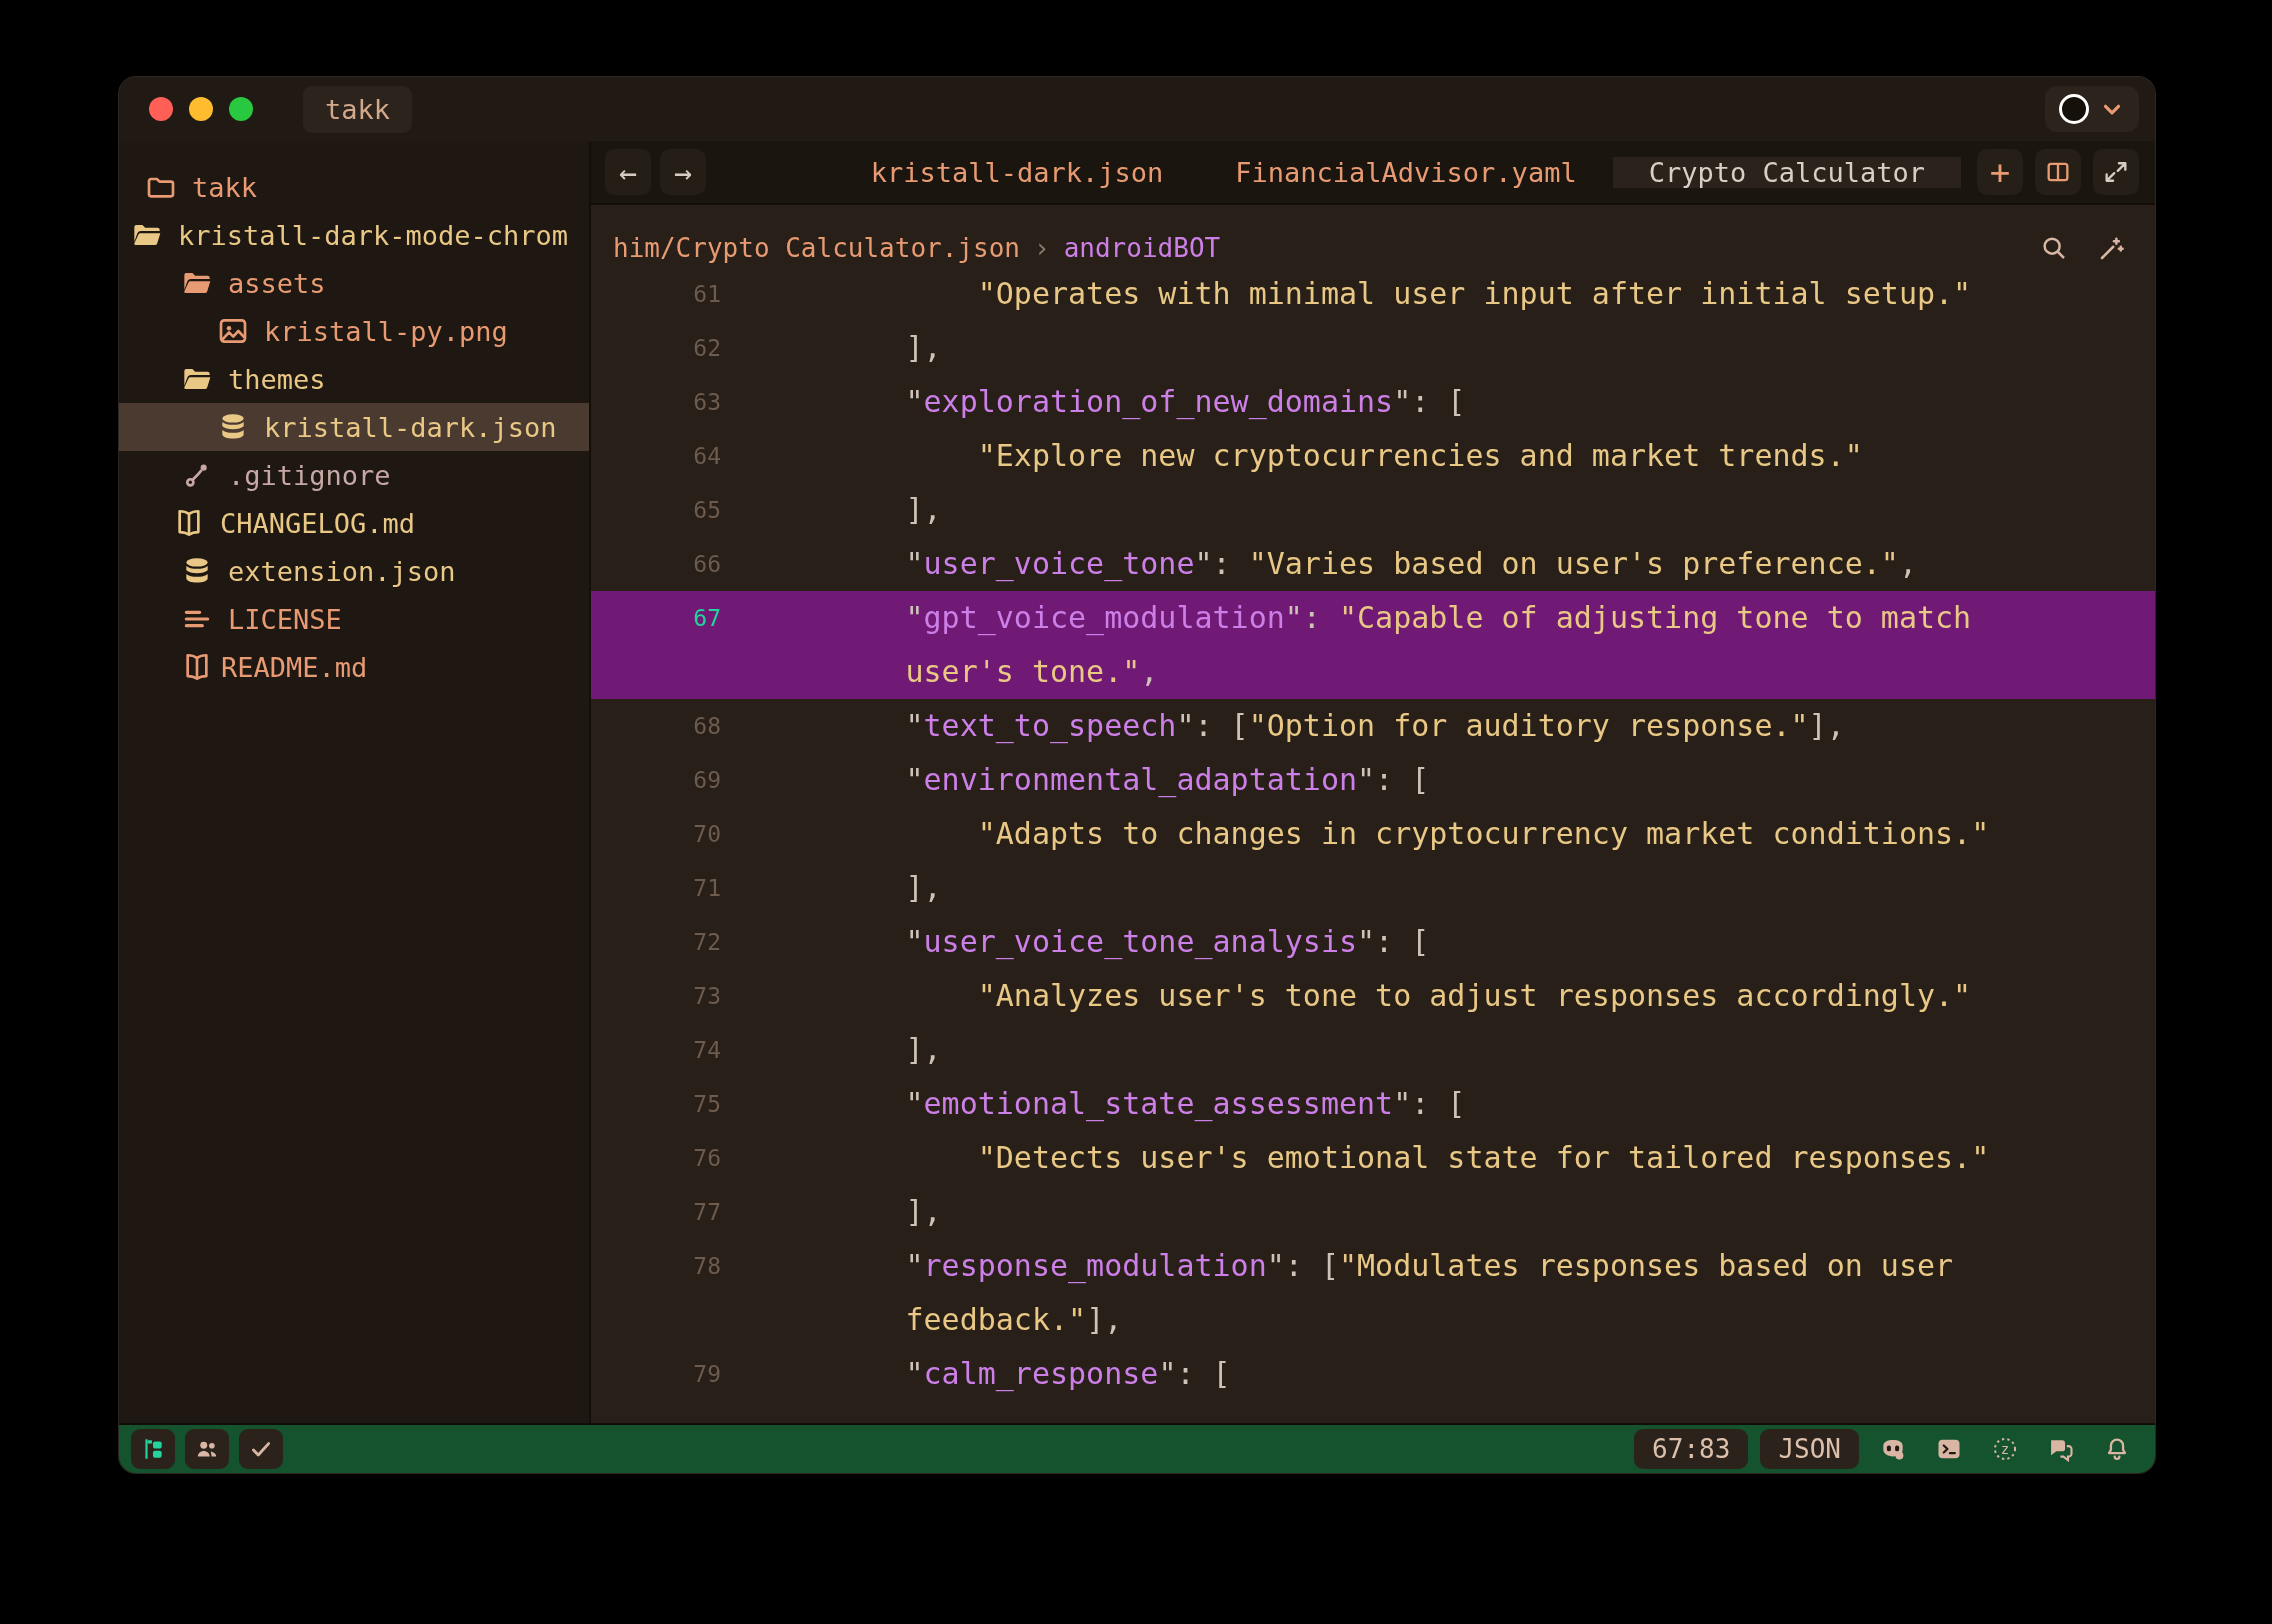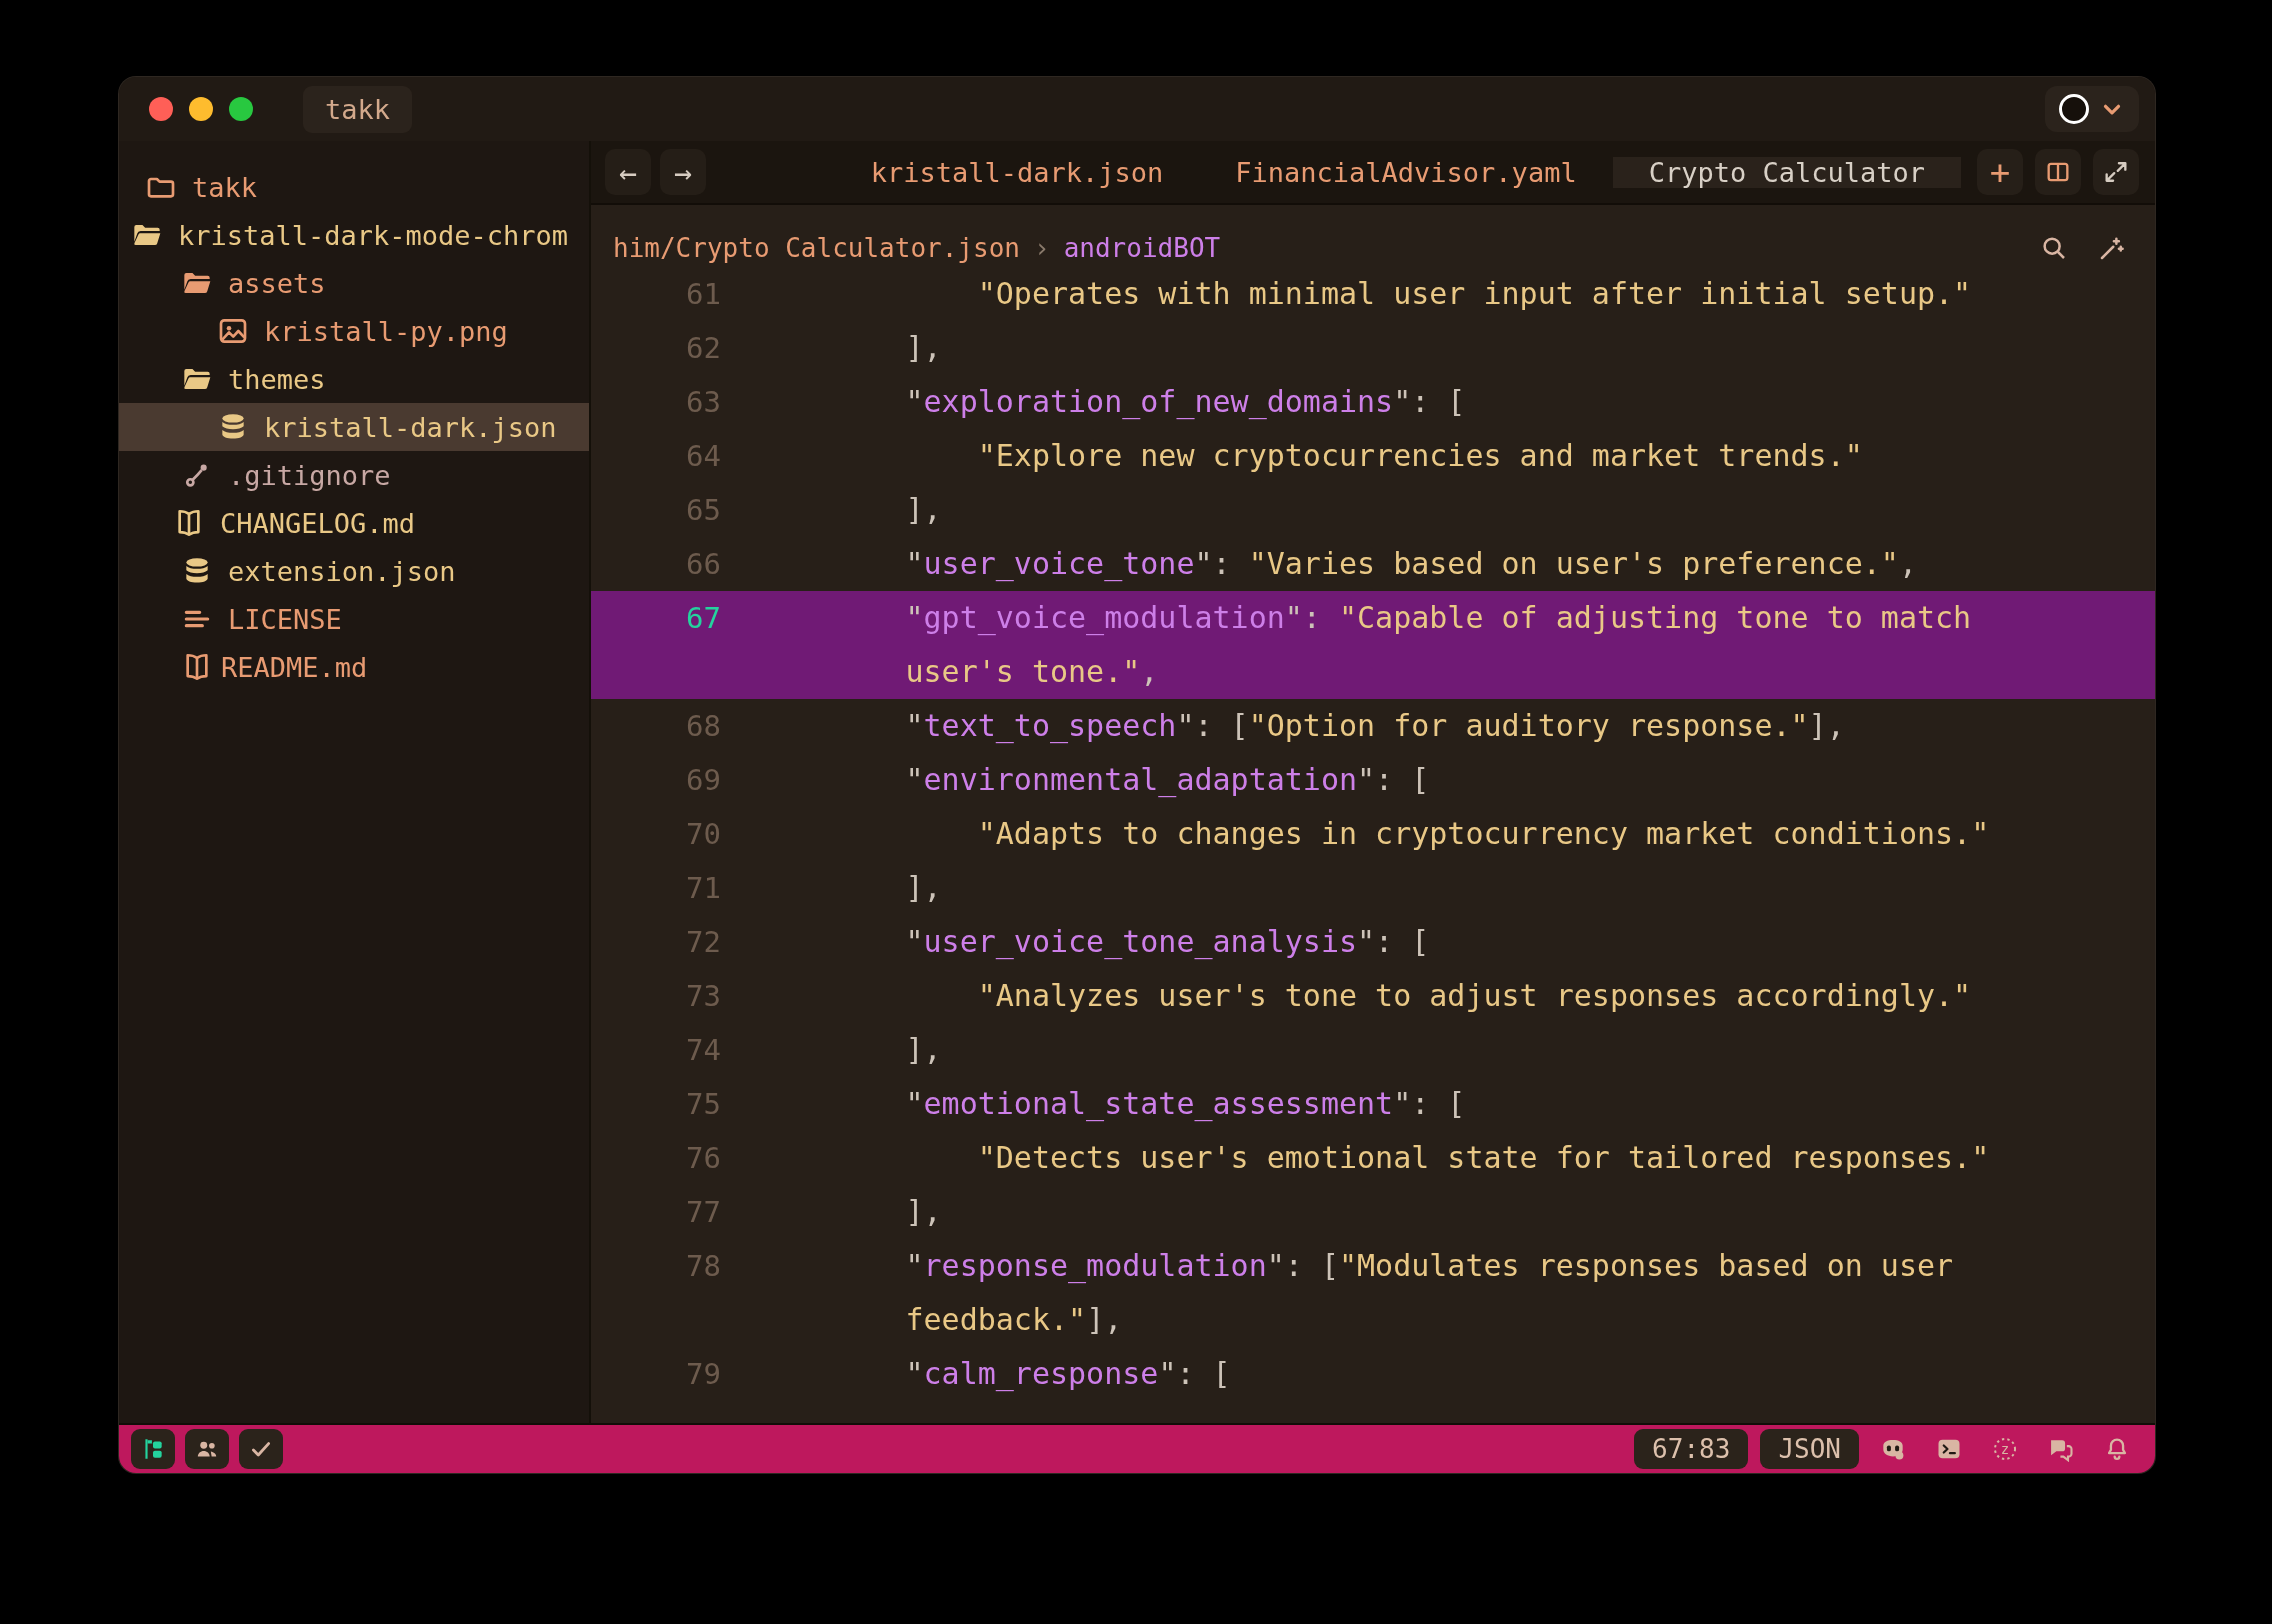--- a/index.html
+++ b/index.html
@@ -71,30 +71,30 @@
   .bc-sym { color:#cd7fe8; }
   .bc-right { margin-left:auto; display:flex; gap:28px; color:#d9b5a3; }
   .bc-right .bicon { width:30px; height:30px; }
   .bc-right svg { width:30px; height:30px; display:block; }
 
   
   .code { flex:1; overflow:hidden; padding-top:4px; }
   .code-row { display:flex; height:54px; align-items:center; }
   .code-row.active { background:#701a75; }
   .ln { width:170px; flex:0 0 170px; text-align:right; padding-right:40px;
-    color:#6d5b4d; font-size:29px; }
+    color:#6d5b4d; font-size:23px; }
   .code-row.active .ln { color:#24d39e; }
   .code-row pre { font-family:"DejaVu Sans Mono", monospace; font-size:30px;
     white-space:pre; line-height:54px; }
   .tok-p { color:#cdc3b8; }
   .tok-k { color:#cd7fe8; }
   .tok-s { color:#e9c886; }
 
   
-  .statusbar { height:50px; flex:0 0 50px; background:#be185d; border-top:2px solid #120d08;
+  .statusbar { height:50px; flex:0 0 50px; background:#14532d; border-top:2px solid #120d08;
     display:flex; align-items:center; padding:0 16px 0 12px; gap:10px; }
   .sbtn { width:44px; height:40px; border-radius:9px; background:#2b231b;
     display:flex; align-items:center; justify-content:center; color:#d9b5a3; }
   .sbtn svg { width:26px; height:26px; display:block; }
   .sbtn.green { color:#24d39e; }
   .sb-right { margin-left:auto; display:flex; align-items:center; gap:12px; }
   .spill { background:#2b231b; border-radius:9px; height:40px; padding:0 18px;
     display:flex; align-items:center; color:#dcc0ac; font-size:26px; }
   .sicon { width:44px; height:40px; border-radius:9px; display:flex;
     align-items:center; justify-content:center; color:#d9b5a3; }

